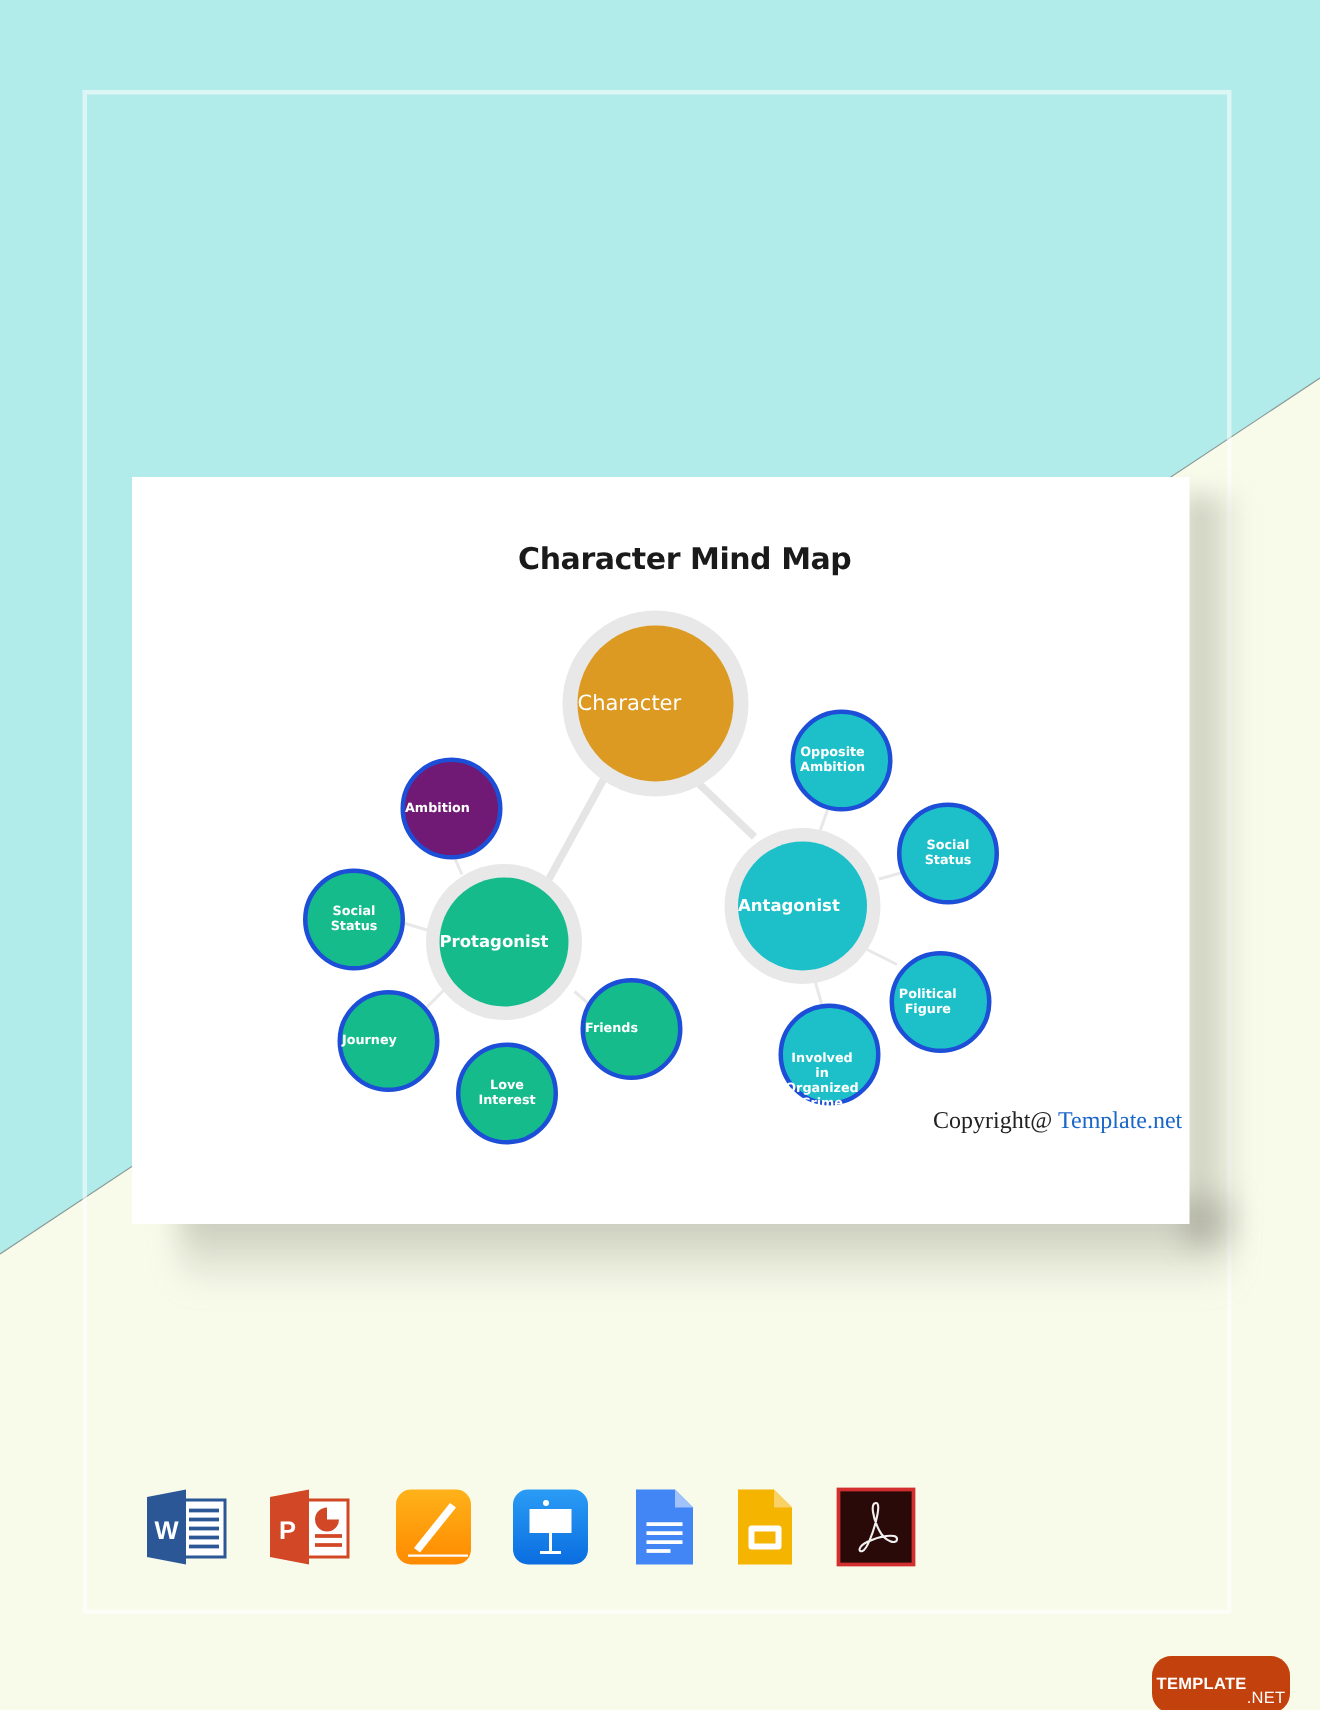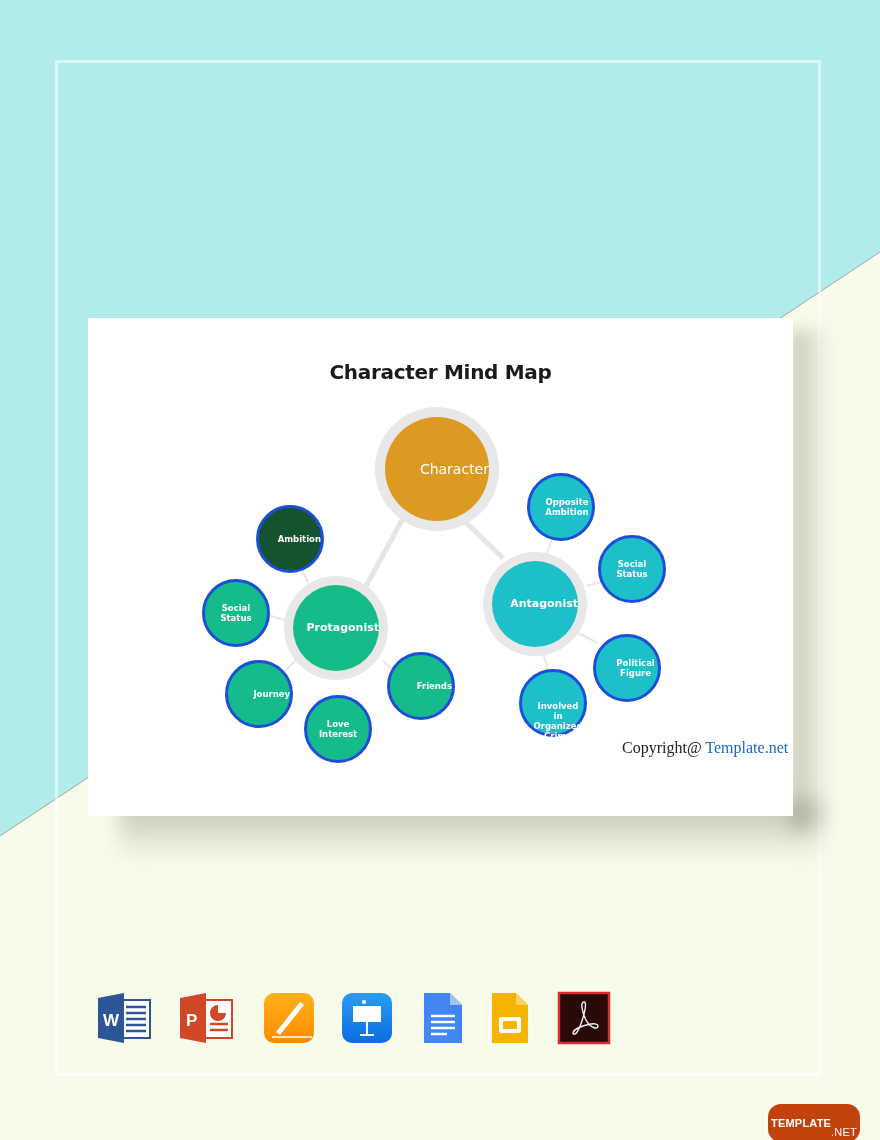--- a/index.html
+++ b/index.html
@@ -30,28 +30,28 @@
     .card-shadow-r {
       position: absolute; left: 790px; top: 330px; width: 40px; height: 500px;
       background: linear-gradient(to right, rgba(140,140,125,0.5), rgba(200,200,180,0));
       filter: blur(8px);
     }
     .card {
       position: absolute; left: 88px; top: 318px; width: 705px; height: 498px;
       background: #ffffff;
     }
     .title {
-      position: absolute; left: 0; width: 705px; top: 42px;
+      position: absolute; left: 16px; width: 705px; top: 42px;
       text-align: center; font-size: 20px; font-weight: bold; color: #1a1a1a;
       font-family: "DejaVu Sans", sans-serif; letter-spacing: -0.3px;
     }
     svg.map { position: absolute; left: 0; top: 0; }
     .node {
       position: absolute; border-radius: 50%;
-      display: flex; align-items: center; justify-content: flex-end;
+      display: flex; align-items: center; justify-content: flex-start;
       text-align: center; color: #ffffff; font-weight: bold;
       font-family: "DejaVu Sans", sans-serif;
       box-sizing: border-box;
     }
     .node .lbl { line-height: 1.2; }
     .ring {
       position: absolute; border-radius: 50%; background: #e8e8e8;
     }
     .leaf {
       border: 3px solid #1d4ed8; font-size: 8.5px;
@@ -113,21 +113,21 @@
   <div class="ring" style="left:196px; top:258px; width:104px; height:104px;"></div>
   <div class="node" style="left:205px; top:267px; width:86px; height:86px; background:#16bb8c; font-size:11px;">
     <span class="lbl">Protagonist</span>
   </div>
 
   <div class="ring" style="left:395px; top:234px; width:104px; height:104px;"></div>
   <div class="node" style="left:404px; top:243px; width:86px; height:86px; background:#1dc0c8; font-size:11px;">
     <span class="lbl">Antagonist</span>
   </div>
 
-  <div class="node leaf" style="left:168px; top:187px; width:68px; height:68px; background:#14532d;">
+  <div class="node leaf" style="left:179px; top:187px; width:68px; height:68px; background:#701a75;">
     <span class="lbl">Ambition</span>
   </div>
   <div class="node leaf" style="left:114px; top:261px; width:68px; height:68px; background:#16bb8c;">
     <span class="lbl">Social Status</span>
   </div>
   <div class="node leaf" style="left:137px; top:342px; width:68px; height:68px; background:#16bb8c;">
     <span class="lbl">Journey</span>
   </div>
   <div class="node leaf" style="left:216px; top:377px; width:68px; height:68px; background:#16bb8c;">
     <span class="lbl">Love Interest</span>

